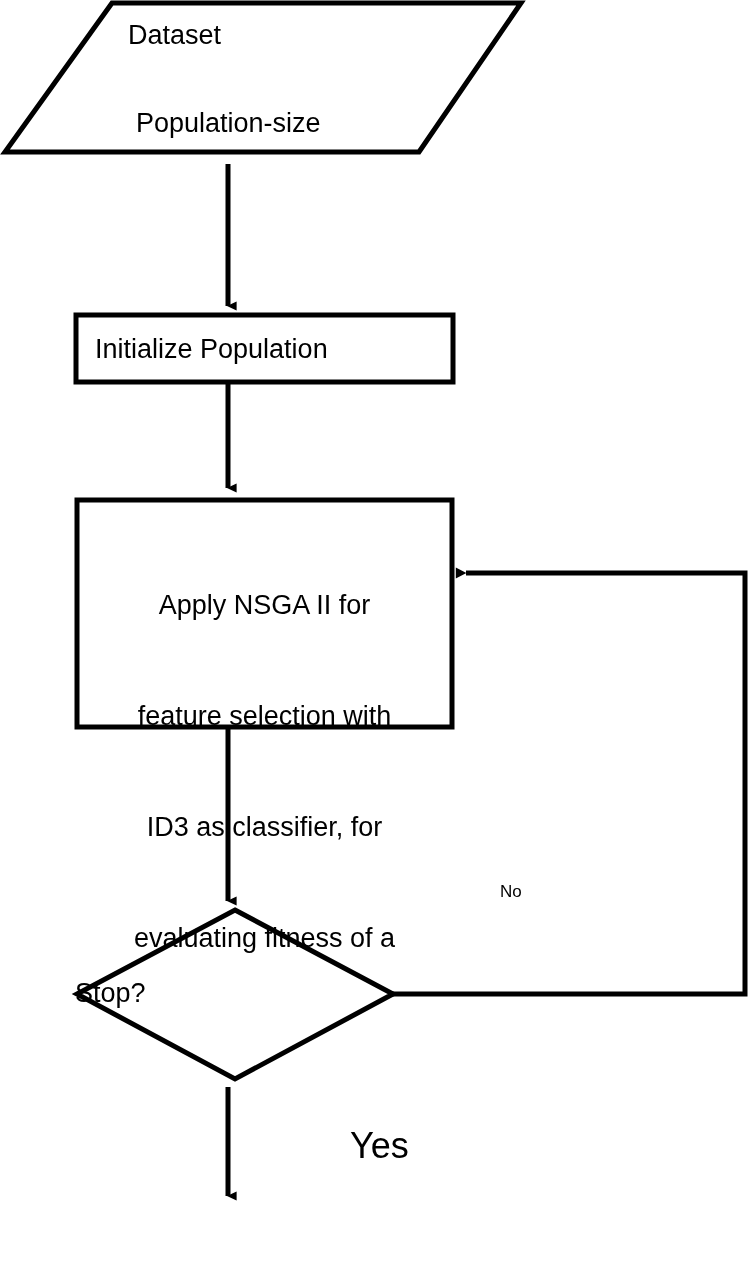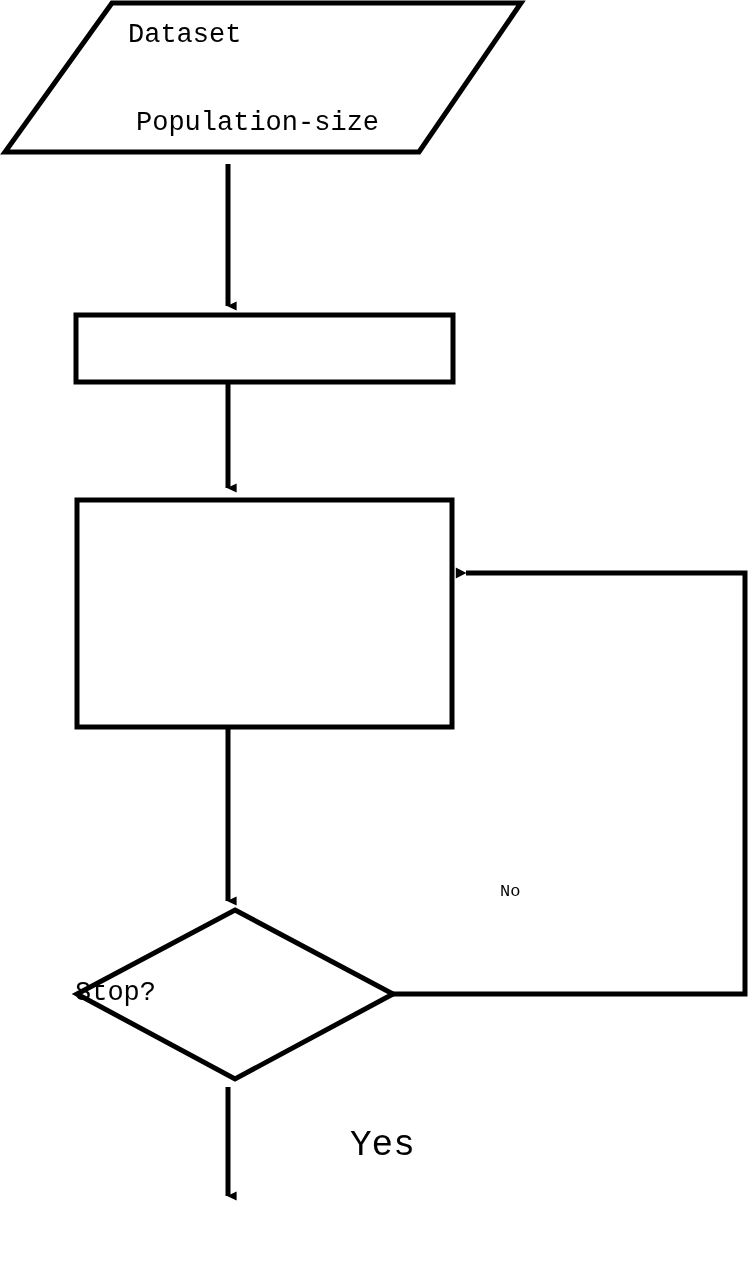--- a/index.html
+++ b/index.html
@@ -21,21 +21,21 @@
   }
   #flow-svg {
     position: absolute;
     left: 0;
     top: 0;
     width: 751px;
     height: 1273px;
   }
   .node-text {
     position: absolute;
-    font-family: Liberation Mono, monospace;
+    font-family: Liberation Sans, sans-serif;
     color: #000000;
     white-space: pre;
     line-height: 1.32;
   }
   
   #io-line-1 {
     left: 128px;
     top: 18px;
     font-size: 27px;
   }
@@ -117,21 +117,28 @@
 
     <polyline points="393,994 745,994 745,573 466,573" fill="none" stroke="#000000" stroke-width="5" stroke-linejoin="miter" marker-end="url(#arrowhead-left)"></polyline>
 
     <line x1="228" y1="1087" x2="228" y2="1196" stroke="#000000" stroke-width="5" marker-end="url(#arrowhead-down)"></line>
   </svg>
 
   <div class="node-text" id="io-line-1">Dataset</div>
 
   <div class="node-text" id="io-line-2">Population-size</div>
 
+  <div class="node-text" id="init-text">Initialize Population</div>
 
+  <div class="node-text" id="process-text">
+    <div>Apply NSGA II for</div>
+    <div>feature selection with</div>
+    <div>ID3 as classifier, for</div>
+    <div>evaluating fitness of a</div>
+  </div>
 
   <div class="node-text" id="decision-text">Stop?</div>
 
   <div class="node-text" id="label-no">No</div>
 
   <div class="node-text" id="label-yes">Yes</div>
 
 
 </div>
 

